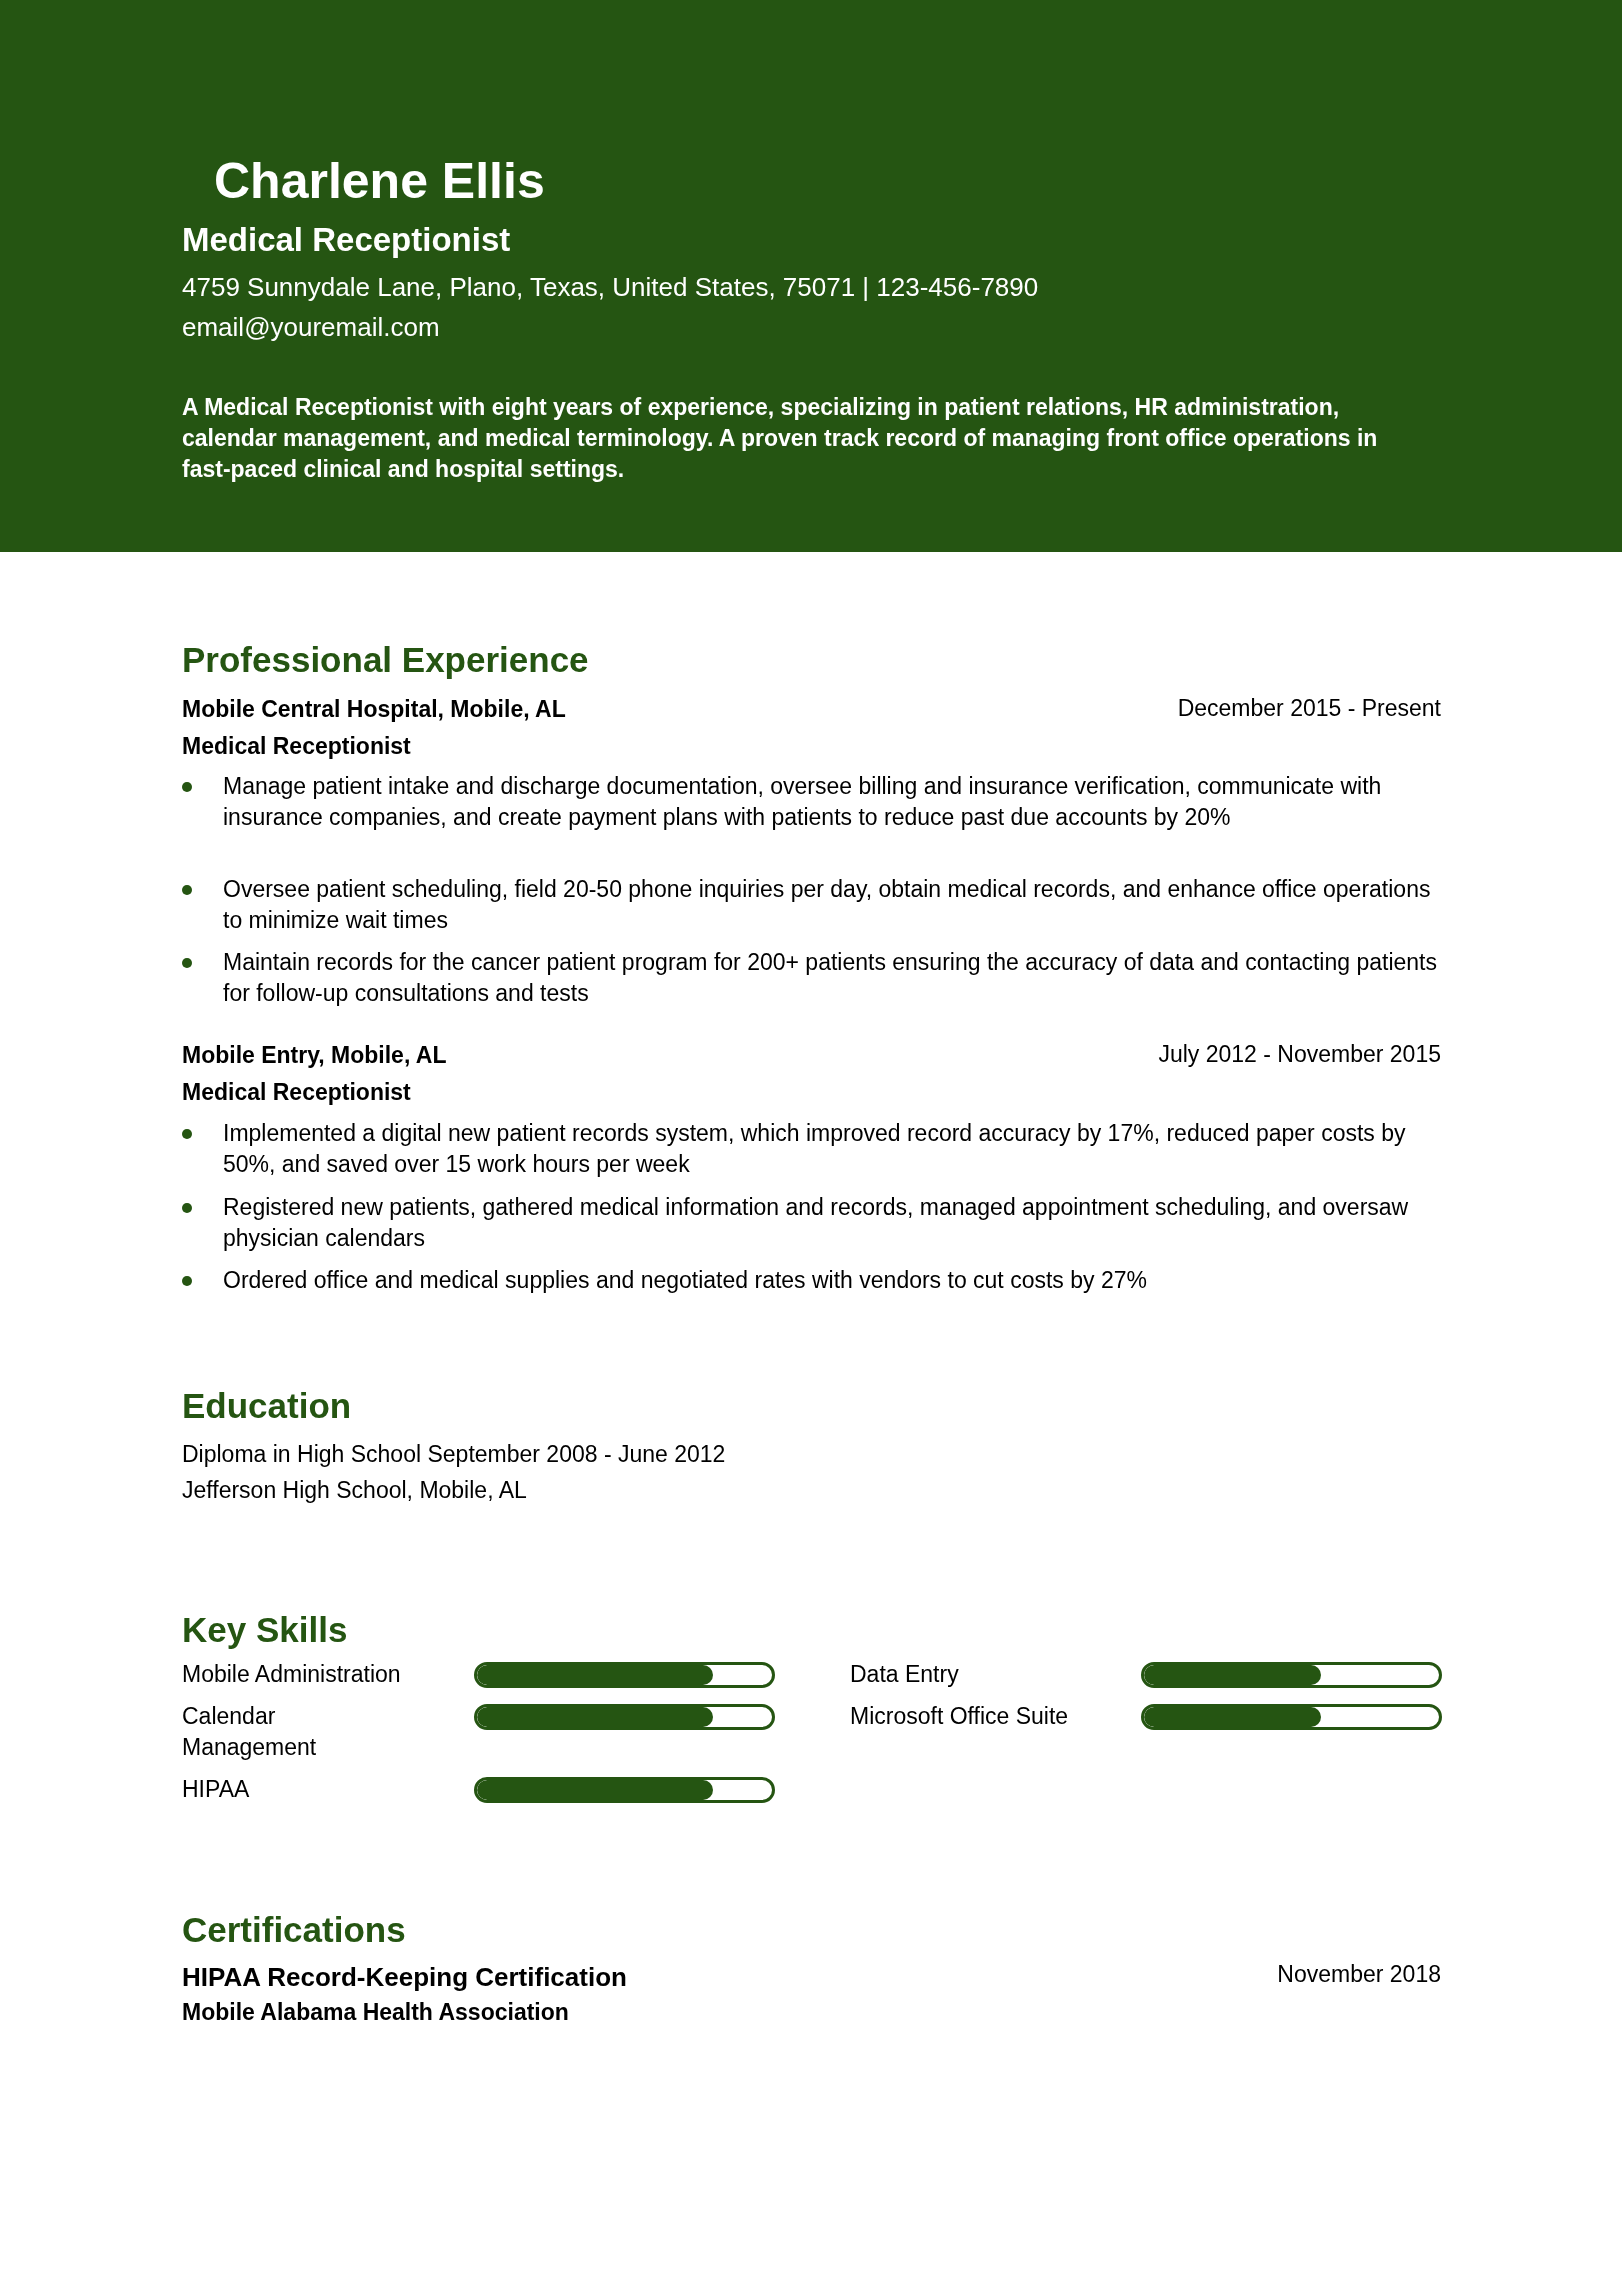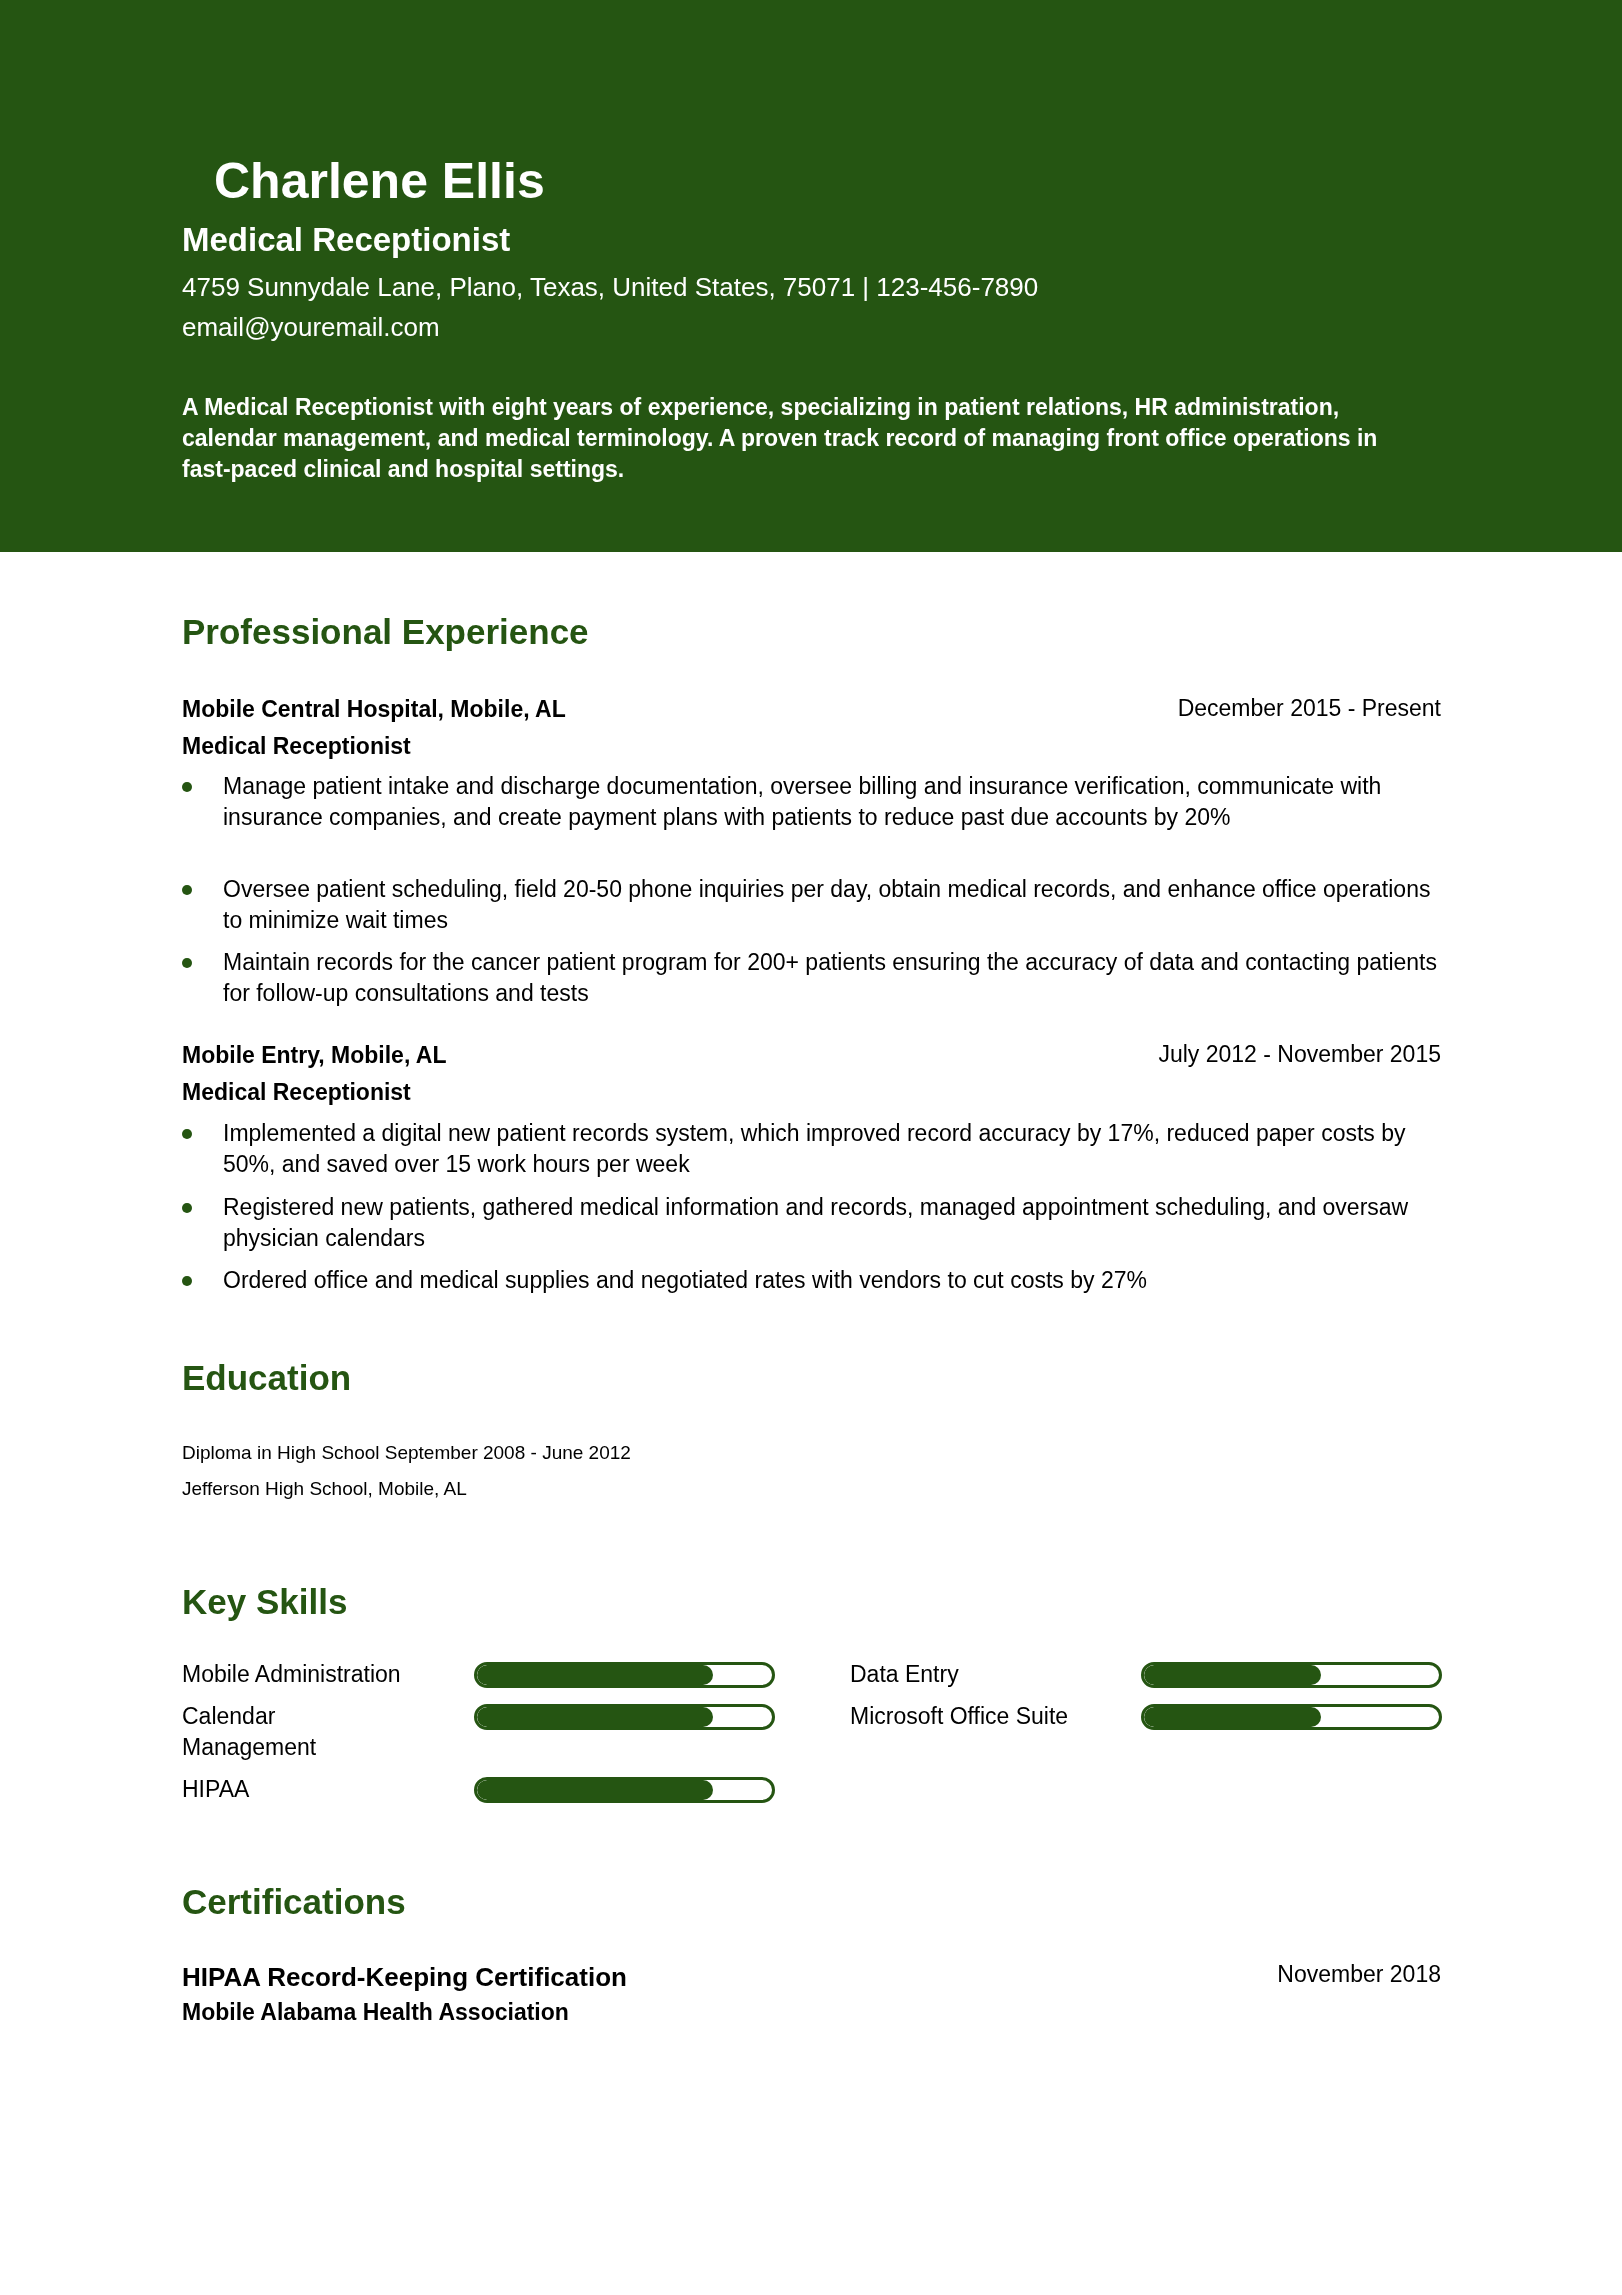--- a/index.html
+++ b/index.html
@@ -5,27 +5,27 @@
   html, body { margin:0; padding:0; }
   body { width:1623px; height:2295px; background:#ffffff; position:relative; overflow:hidden;
          font-family:"Liberation Sans", sans-serif; color:#000; }
   .abs { position:absolute; white-space:nowrap; }
   .header { position:absolute; left:0; top:0; width:1623px; height:552px; background:#255512; }
   .name { left:182px; top:156px; font-size:50px; font-weight:bold; color:#fff; line-height:1;margin-left:32px; }
   .role { left:182px; top:223px; font-size:33px; font-weight:bold; color:#fff; line-height:1; }
   .contact { left:182px; font-size:26px; color:#fff; line-height:1; }
   .summary { left:182px; top:392px; width:1242px; font-size:23px; font-weight:bold; color:#fff;
              line-height:31px; white-space:normal; }
-  .sec { left:182px; font-size:35px; font-weight:bold; color:#255512; line-height:1; }
+  .sec { left:182px; font-size:35px; font-weight:bold; color:#255512; line-height:1;margin-top:28px; }
   .company { left:182px; font-size:23px; font-weight:bold; line-height:1; }
   .date { right:182px; font-size:23px; line-height:1; text-align:right; }
   .bul { position:absolute; left:182px; width:1259px; }
   .bul .dot { position:absolute; left:0; width:9.8px; height:9.8px; border-radius:50%; background:#255512; top:11px; }
   .bul .txt { margin-left:41px; font-size:23px; line-height:31px; white-space:normal; }
-  .plain { left:182px; font-size:19px; line-height:1; }
+  .plain { left:182px; font-size:23px; line-height:1; }
   .skill-label { font-size:23px; line-height:31px; white-space:normal; width:275px; }
   .bar { position:absolute; width:301px; height:25.5px; border:3.3px solid #255512; border-radius:14.4px; box-sizing:border-box; background:#fff; overflow:hidden; }
   .bar .fill { height:100%; background:#255512; border-radius:13px; }
   .cert-title { left:182px; font-size:26px; font-weight:bold; line-height:1; }
   .cert-org { left:182px; font-size:23px; font-weight:bold; line-height:1; }
 </style>
 </head>
 <body>
 
 <div class="header"></div>

